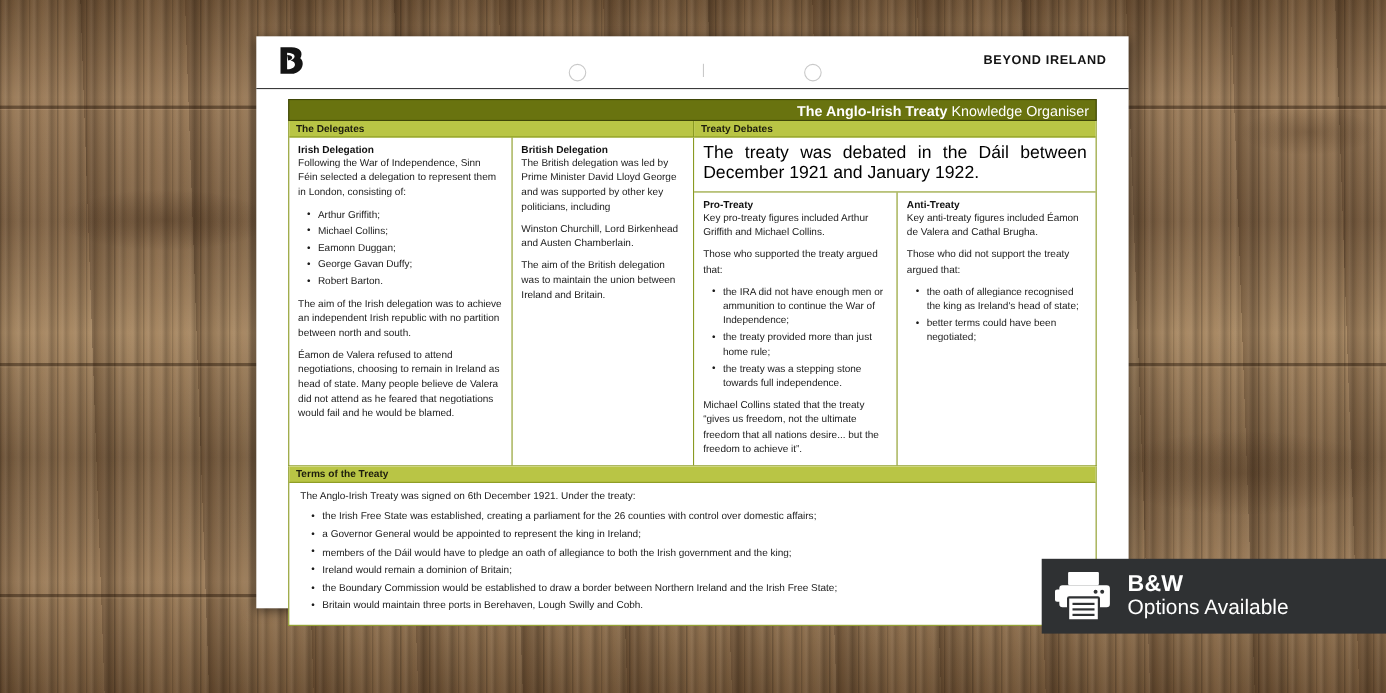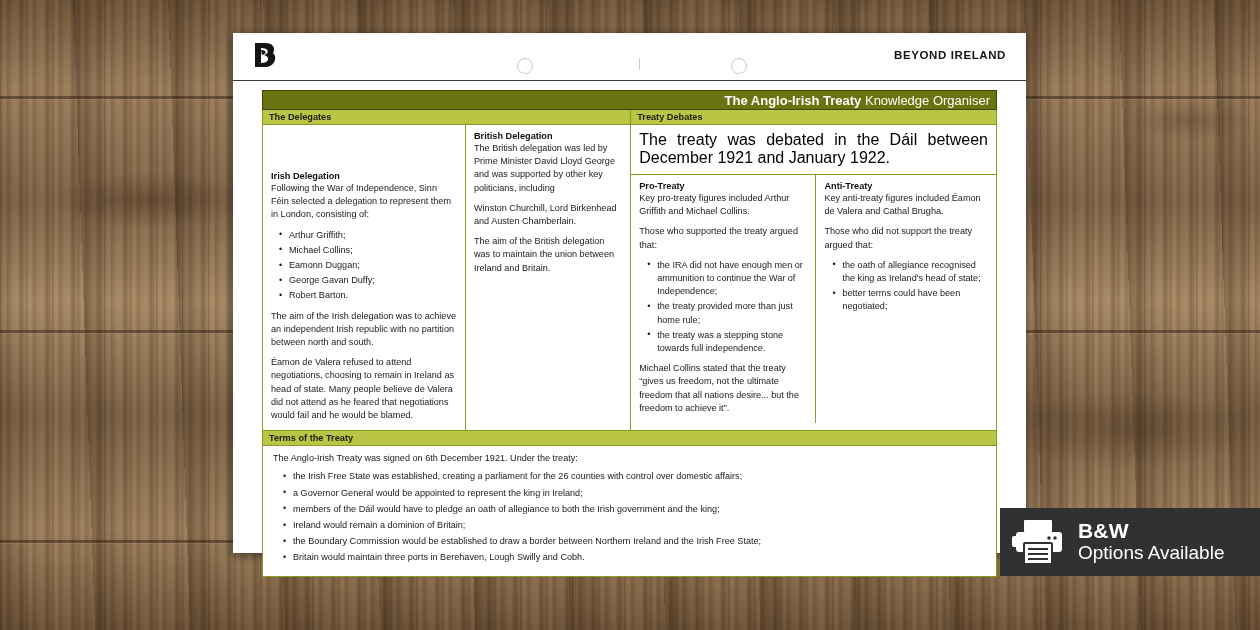--- a/index.html
+++ b/index.html
@@ -143,21 +143,21 @@
   .col-left  { width: 50.1%; box-sizing: border-box; }
   .col-right { width: 49.9%; box-sizing: border-box; border-left: 1.5px solid #8a9a22; }
 
   .subcols { display: flex; align-items: stretch; }
   .subcol {
     box-sizing: border-box;
     padding: 6px 8px 8px 8px;
   }
   .subcol + .subcol { border-left: 1.5px solid #8a9a22; }
 
-  .deleg-a { width: 55%; margin-top: 40px; }
+  .deleg-a { width: 55%; }
   .deleg-b { width: 45%; }
   .debate-a { width: 50.5%; }
   .debate-b { width: 49.5%; }
 
   .debates-intro {
     padding: 6px 8px 7px 8px;
     border-bottom: 1.5px solid #8a9a22;
     text-align: justify;
   }
 
@@ -199,21 +199,21 @@
   }
   #terms-body p.body { margin-bottom: 5px; }
   #terms-list { margin-bottom: 0; padding-left: 20px; }
   #terms-list li { margin-bottom: 3px; }
 
   
   #bw-badge {
     position: absolute;
     right: 0;
     top: 508px;
-    width: 260px;
+    width: 313px;
     height: 68px;
     background: #2f3133;
     display: flex;
     align-items: center;
     padding-left: 12px;
     box-sizing: border-box;
   }
   #bw-printer-icon { width: 54px; height: 50px; flex: none; }
   #bw-text { margin-left: 12px; color: #ffffff; line-height: 1.08; }
   #bw-title { font-size: 21px; font-weight: bold; letter-spacing: 0.2px; }

